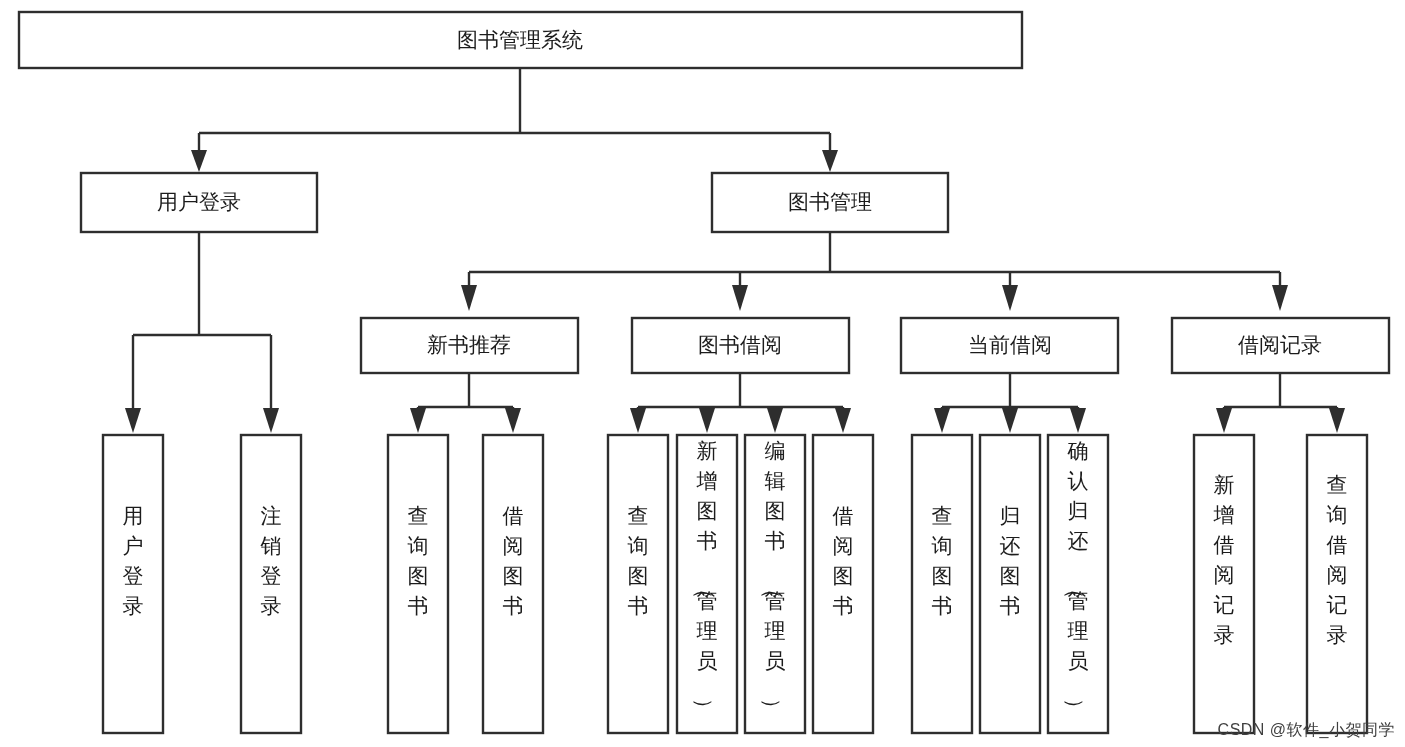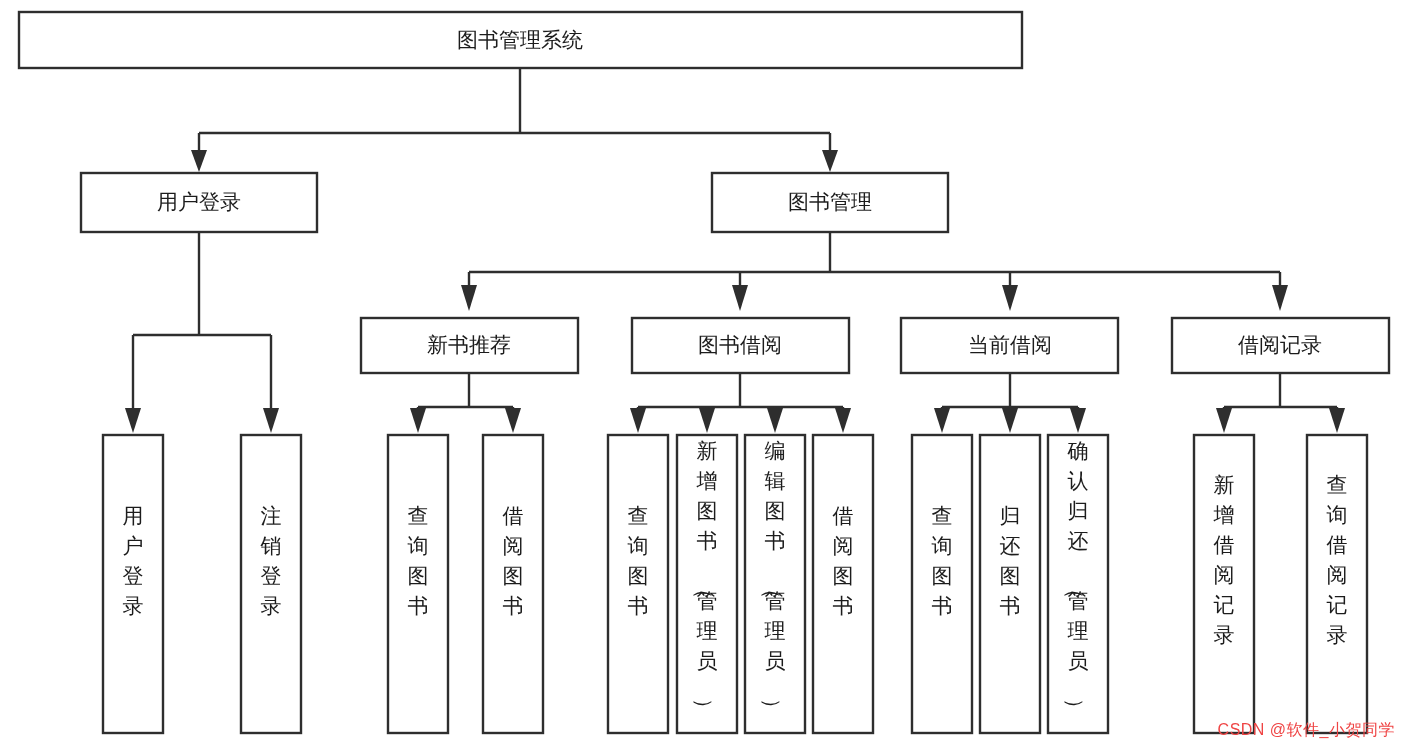--- a/index.html
+++ b/index.html
@@ -51,21 +51,21 @@
     font-family: "Liberation Sans", "DejaVu Sans", sans-serif;
     font-size: 21px;
     text-anchor: middle;
   }
   .watermark {
     position: absolute;
     right: 10px;
     bottom: 6px;
     font-family: "Liberation Sans", "DejaVu Sans", sans-serif;
     font-size: 16px;
-    color: #ef4444;
+    color: #404040;
     white-space: nowrap;
     letter-spacing: 0.5px;
   }
 </style>
 </head>
 <body>
 
 <div id="diagram-root">
 
   <svg class="flow" viewBox="0 0 1405 747">

